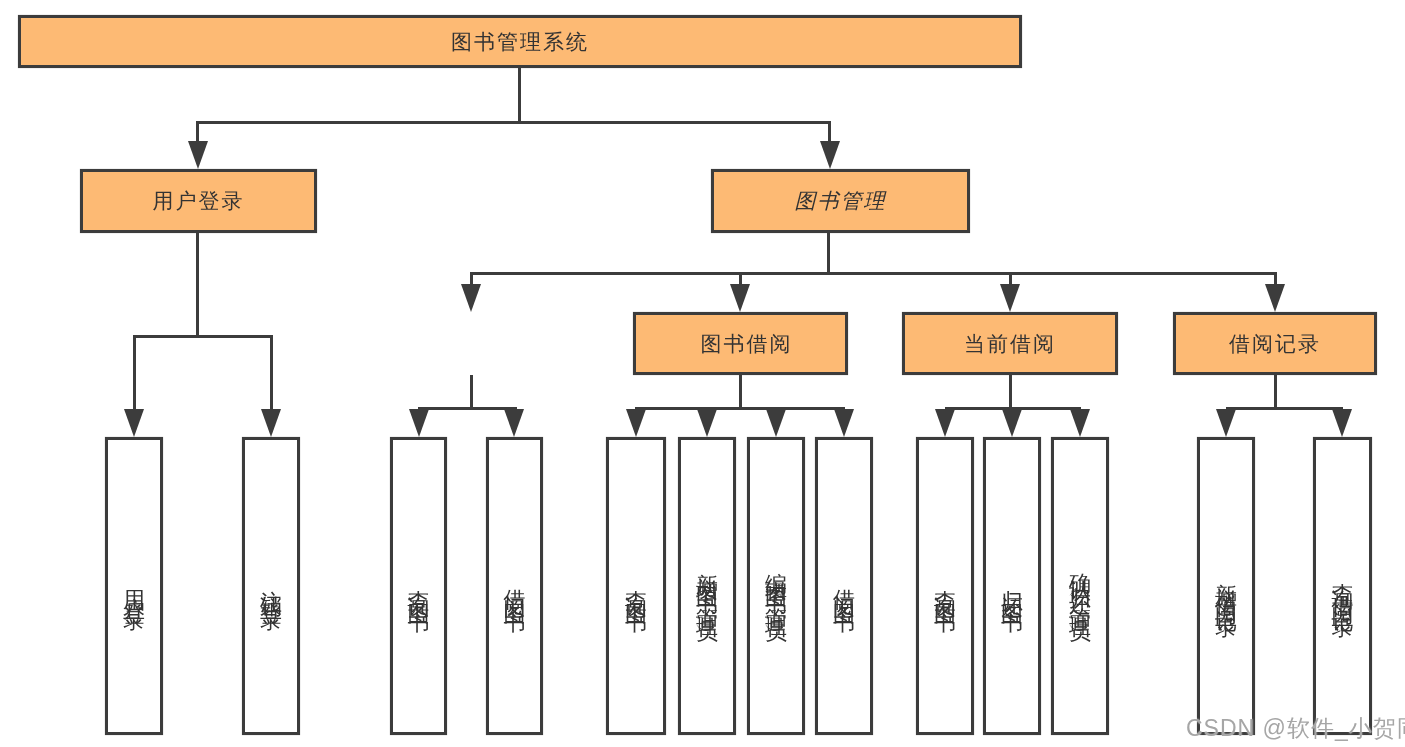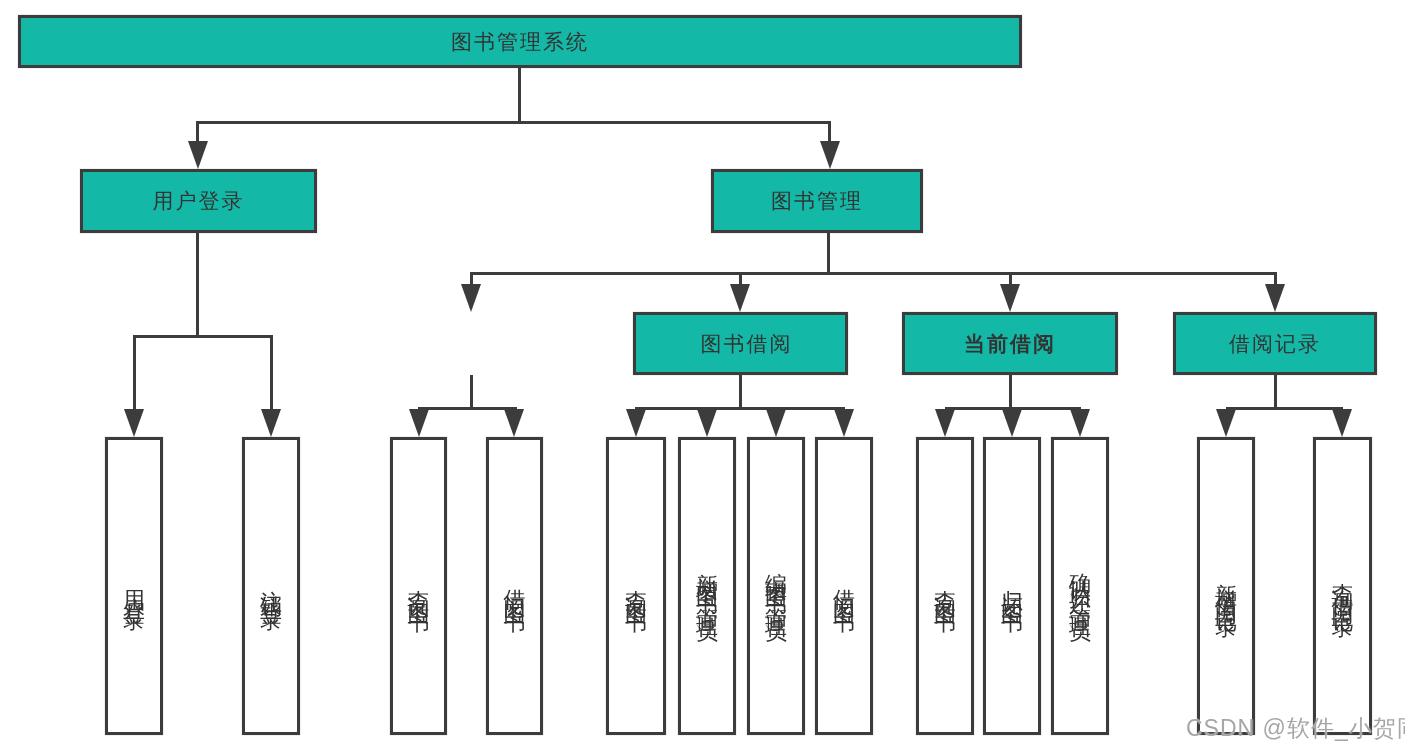--- a/index.html
+++ b/index.html
@@ -2,21 +2,21 @@
 <html><head>
 <meta charset="utf-8">
 <style>
   html,body{margin:0;padding:0;background:#ffffff;}
   #stage{
     position:relative;width:1405px;height:747px;background:#ffffff;
     font-family:"Liberation Sans","DejaVu Sans",sans-serif;
     overflow:hidden;
   }
   .hbox{
-    position:absolute;border:3px solid #3c3c3c;background:#14b8a6;
+    position:absolute;border:3px solid #3c3c3c;background:#fdba74;
     display:flex;align-items:center;justify-content:center;
     font-size:21px;letter-spacing:2px;color:#333333;box-sizing:border-box;
     box-shadow:0 0 1px rgba(0,0,0,0.35);
   }
   .vbox{
     position:absolute;border:3px solid #3c3c3c;background:#ffffff;
     display:flex;align-items:center;justify-content:center;
     box-sizing:border-box;top:437px;height:298px;
     box-shadow:0 0 1px rgba(0,0,0,0.35);
   }
@@ -45,42 +45,42 @@
   <div class="hbox" style="left:18px;top:15px;width:1004px;height:53px;">图书管理系统</div>
 
   <div class="vl" style="left:518px;top:67px;height:54px;"></div>
   <div class="hl" style="left:196px;top:121px;width:635px;"></div>
   <div class="vl" style="left:196px;top:121px;height:22px;"></div>
   <div class="tri" style="left:188px;top:141px;"></div>
   <div class="vl" style="left:828px;top:121px;height:22px;"></div>
   <div class="tri" style="left:820px;top:141px;"></div>
 
   <div class="hbox" style="left:80px;top:169px;width:237px;height:64px;">用户登录</div>
-  <div class="hbox" style="left:711px;top:169px;width:212px;height:64px;">图书管理</div>
+  <div class="hbox" style="left:711px;top:169px;width:259px;height:64px;font-style:italic;">图书管理</div>
 
   <div class="vl" style="left:196px;top:233px;height:104px;"></div>
   <div class="hl" style="left:133px;top:335px;width:140px;"></div>
   <div class="vl" style="left:133px;top:335px;height:76px;"></div>
   <div class="tri" style="left:124px;top:409px;"></div>
   <div class="vl" style="left:270px;top:335px;height:76px;"></div>
   <div class="tri" style="left:261px;top:409px;"></div>
 
   <div class="vl" style="left:827px;top:233px;height:41px;"></div>
   <div class="hl" style="left:470px;top:272px;width:807px;"></div>
   <div class="vl" style="left:470px;top:272px;height:14px;"></div>
   <div class="tri" style="left:461px;top:284px;"></div>
   <div class="vl" style="left:739px;top:272px;height:14px;"></div>
   <div class="tri" style="left:730px;top:284px;"></div>
   <div class="vl" style="left:1009px;top:272px;height:14px;"></div>
   <div class="tri" style="left:1000px;top:284px;"></div>
   <div class="vl" style="left:1274px;top:272px;height:14px;"></div>
   <div class="tri" style="left:1265px;top:284px;"></div>
 
   <div class="hbox" style="left:633px;top:312px;width:215px;height:63px;padding-left:12px;">图书借阅</div>
-  <div class="hbox" style="left:902px;top:312px;width:216px;height:63px;font-weight:bold;">当前借阅</div>
+  <div class="hbox" style="left:902px;top:312px;width:216px;height:63px;">当前借阅</div>
   <div class="hbox" style="left:1173px;top:312px;width:204px;height:63px;text-align:center;">借阅记录</div>
 
   <div class="vl" style="left:470px;top:375px;height:34px;"></div>
   <div class="hl" style="left:418px;top:407px;width:99px;"></div>
   <div class="tri" style="left:409px;top:409px;"></div>
   <div class="tri" style="left:504px;top:409px;"></div>
 
   <div class="vl" style="left:739px;top:375px;height:34px;"></div>
   <div class="hl" style="left:635px;top:407px;width:210px;"></div>
   <div class="tri" style="left:626px;top:409px;"></div>

